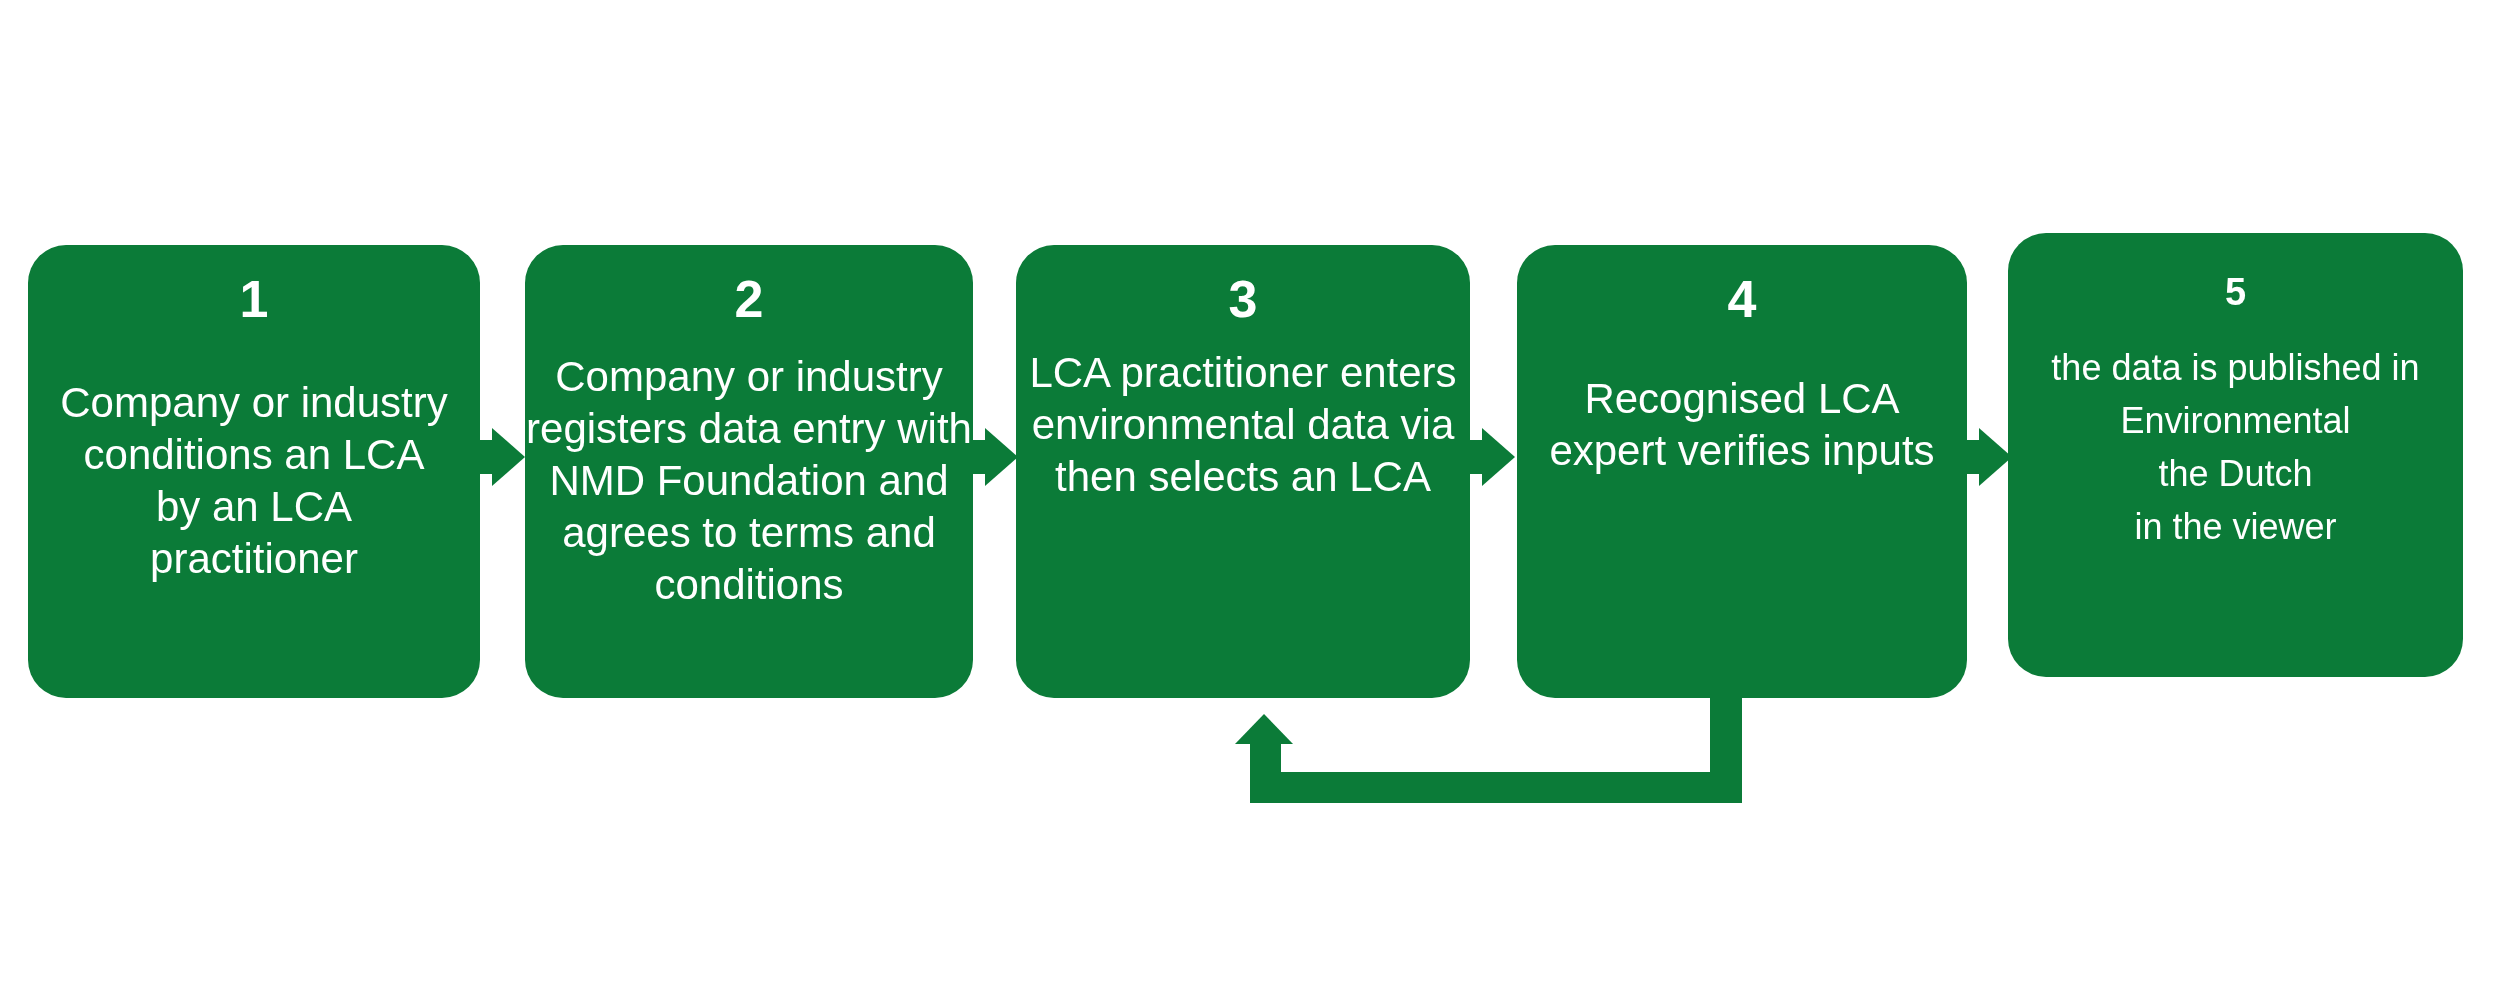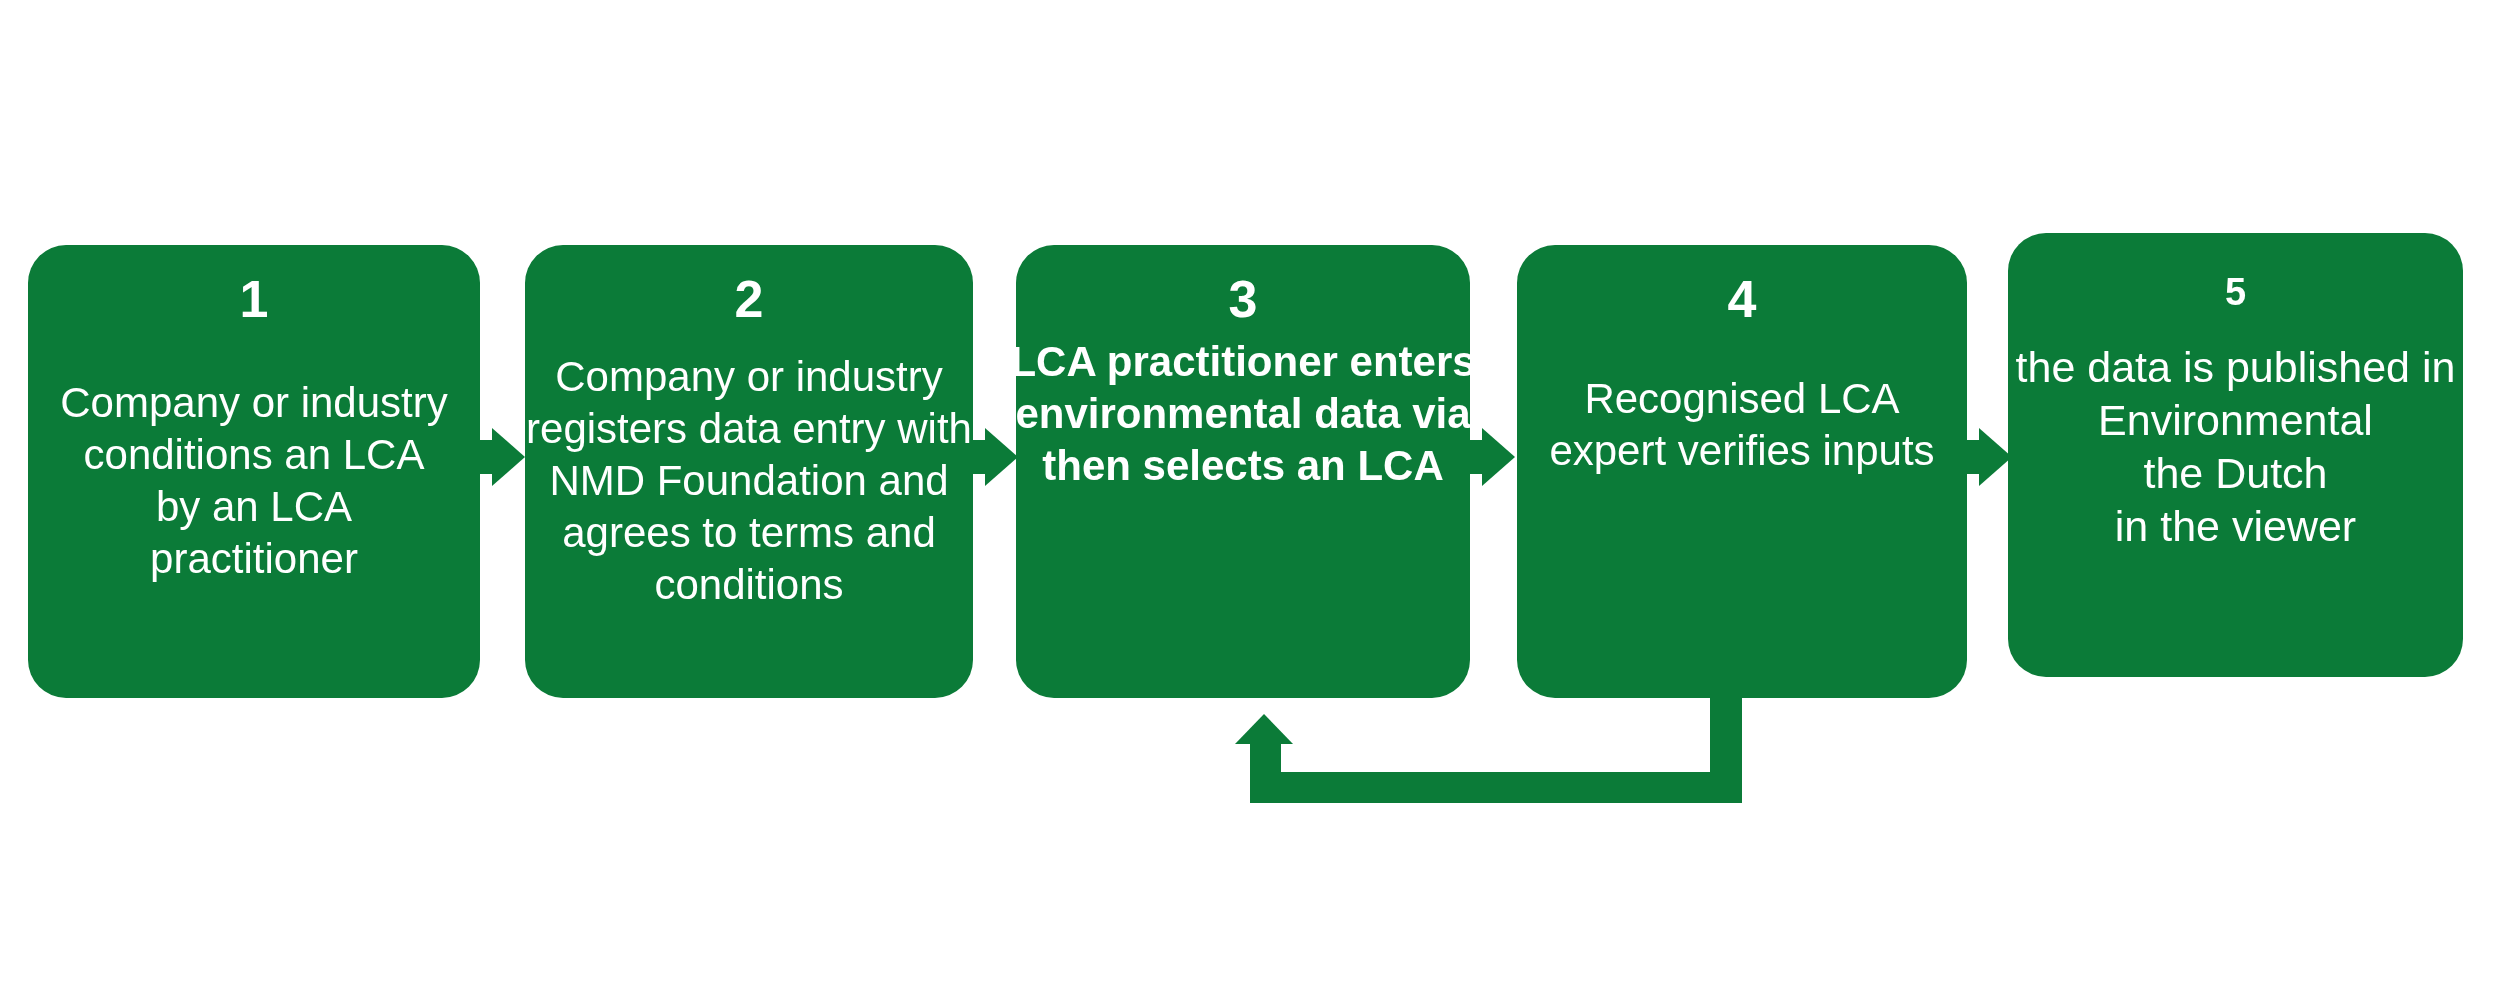--- a/index.html
+++ b/index.html
@@ -16,23 +16,23 @@
   .box-3 { left:1016px; top:245px; width:454px; height:453px; }
   .box-4 { left:1517px; top:245px; width:450px; height:453px; }
   .box-5 { left:2008px; top:233px; width:455px; height:444px; }
 
   .step-num { font-weight:700; font-size:52px; line-height:1; margin-top:28px; }
   .box-5 .step-num { font-size:38px; margin-top:40px; }
 
   .step-text { font-size:42px; line-height:52px; white-space:nowrap; }
   .box-1 .step-text { margin-top:52px; }
   .box-2 .step-text { margin-top:26px; }
-  .box-3 .step-text { margin-top:11px;font-weight:bold; }
+  .box-3 .step-text { margin-top:22px; }
   .box-4 .step-text { margin-top:48px; }
-  .box-5 .step-text { font-size:43px; line-height:53px; margin-top:30px; }
+  .box-5 .step-text { font-size:36px; line-height:53px; margin-top:30px; }
 
   .fwd-arrow { position:absolute; top:428px; width:46px; height:58px; }
   .fwd-arrow svg { display:block; }
   .fwd-1 { left:479px; }
   .fwd-2 { left:972px; }
   .fwd-3 { left:1469px; }
   .fwd-4 { left:1966px; }
 
   .loop-part { position:absolute; background:#0b7b38; }
   .loop-v-right { left:1710px; top:698px; width:32px; height:105px; }

